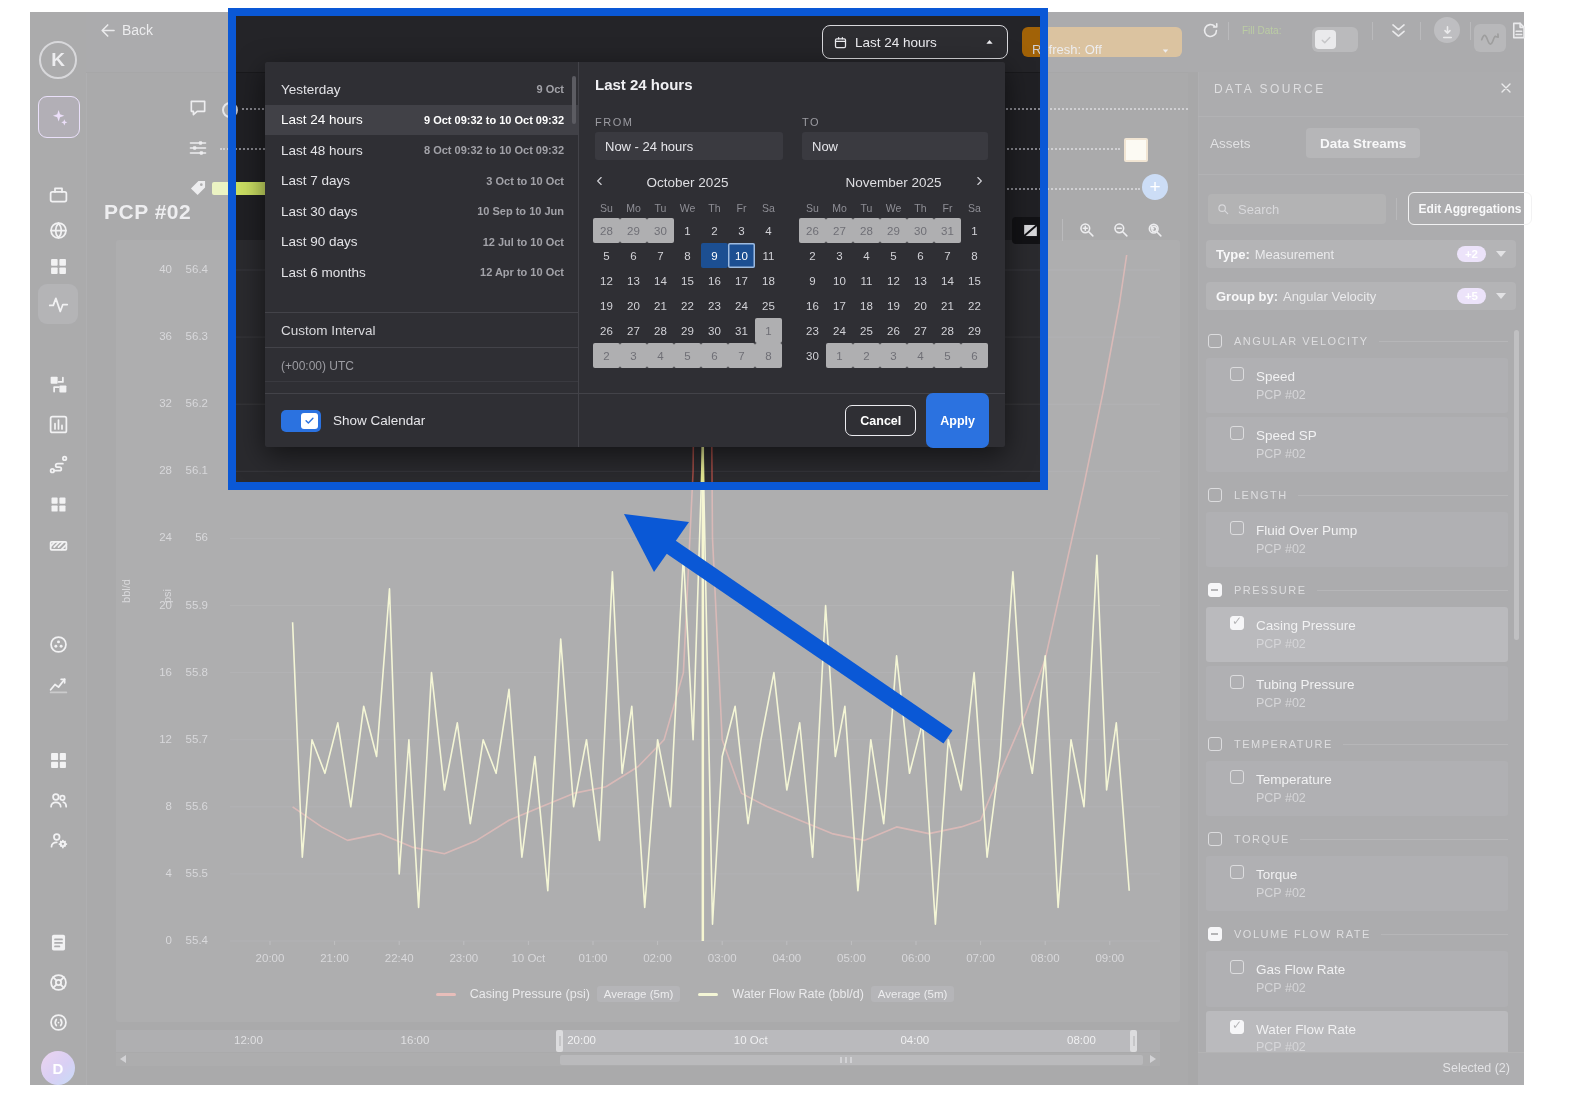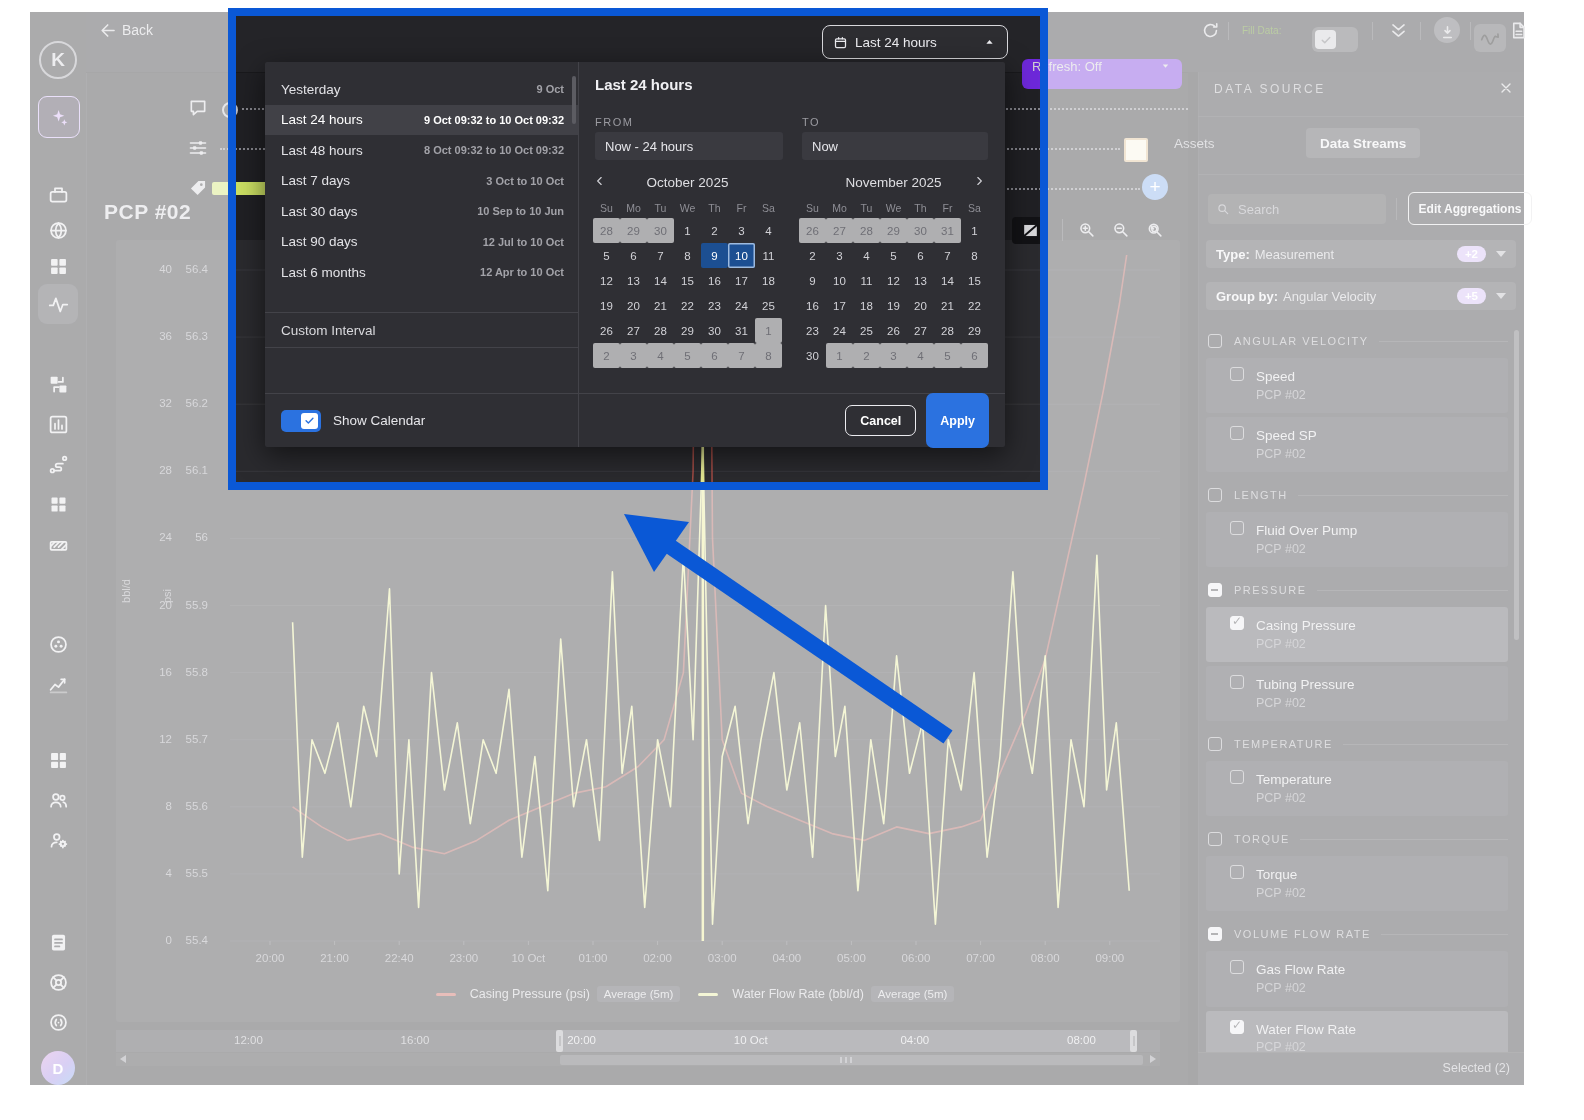--- a/index.html
+++ b/index.html
@@ -22,22 +22,22 @@
   #topbar{left:86px;top:12px;width:1438px;height:60px;background:#242428;border-bottom:1px solid #19191c;}
   .hdr-txt{position:absolute;top:0;height:60px;display:flex;align-items:center;color:#cfcfd4;font-size:14px;}
   #hdr-title{font-weight:bold;letter-spacing:1.5px;color:#e8e8ec;font-size:15px;}
   .hdr-ico{position:absolute;top:18px;width:24px;height:24px;color:#c9c9ce;display:flex;align-items:center;justify-content:center;}
   .hdr-ico svg{width:19px;height:19px;}
   .hdr-sep{position:absolute;top:22px;width:1px;height:18px;background:#4a4a50;}
   #range-btn{left:822px;top:25px;width:186px;height:34px;border:1.5px solid #d8d8dc;border-radius:8px;
              background:#2d2d31;display:flex;align-items:center;padding:0 10px;box-sizing:border-box;color:#ececf0;}
   #range-btn .lab{font-size:13.5px;margin-left:7px;flex:1;}
   #range-btn svg{width:15px;height:15px;}
-  #refresh-dd{left:1022px;top:27px;width:160px;height:30px;background:#6d28d9;border-radius:6px;
-             display:flex;align-items:flex-start;padding:0 10px;box-sizing:border-box;color:#cfcfd4;font-size:13px;margin-top:32px;}
+  #refresh-dd{left:1022px;top:27px;width:160px;height:30px;background:#a16207;border-radius:6px;
+             display:flex;align-items:flex-end;padding:0 10px;box-sizing:border-box;color:#cfcfd4;font-size:13px;}
   #refresh-dd .lab{flex:1;}
   #refresh-dd svg{width:13px;height:13px;}
   #fill-toggle{left:1312px;top:27px;width:46px;height:25px;background:#4a4a50;border-radius:6px;}
   #fill-toggle .knob{position:absolute;left:3px;top:3px;width:21px;height:19px;background:#c9c9ce;border-radius:4px;
              display:flex;align-items:center;justify-content:center;color:#6a6a70;}
   #fill-toggle svg{width:12px;height:12px;}
   #wave-box{left:1474px;top:24px;width:32px;height:28px;background:#45454b;border-radius:6px;}
   #wave-box svg{width:20px;height:20px;margin:4px 6px;}
   
   #gutter{left:1188px;top:72px;width:10px;height:1013px;background:#1b1b1e;}
@@ -585,21 +585,21 @@
   </div>
 
   <div id="gutter" class="abs"></div>
   <div id="sidebar" class="abs"></div>
   <div id="ds-title" class="abs">DATA SOURCE</div>
   <div id="ds-close" class="abs"><span><svg viewBox="0 0 24 24" width="100%" height="100%" fill="none" stroke="currentColor" stroke-width="2" stroke-linecap="round" stroke-linejoin="round" style="display:block">
           <path d="M6 6l12 12M18 6L6 18"></path>
         </svg></span></div>
   <div class="sb-hr" style="top:116px"></div>
   <div id="tabs-row">
-      <div class="tab abs" style="left: 1160px; text-align: center;">Assets</div>
+      <div class="tab abs" style="left: 1196px; text-align: center;">Assets</div>
       <div class="tab abs active" style="left: 1306px;">Data Streams</div>
     </div>
   <div class="sb-hr" style="top:174px"></div>
   <div id="search-box" class="abs">
     <span style="width:14px;height:14px;display:inline-flex">
         <svg viewBox="0 0 24 24" width="100%" height="100%" fill="none" stroke="currentColor" stroke-width="2" stroke-linecap="round" stroke-linejoin="round" style="display:block">
           <circle cx="10.5" cy="10.5" r="5.5"></circle>
           <path d="M14.8 14.8L20 20"></path>
         </svg>
       </span>
@@ -760,20 +760,21 @@
       <span class="pl">Last 90 days</span>
             <span class="pr">12 Jul to 10 Oct</span>
     </div>
           <div class="preset">
       <span class="pl">Last 6 months</span>
             <span class="pr">12 Apr to 10 Oct</span>
     </div>
         </div>
       <div id="dlg-scroll"></div>
       <div id="custom-row">Custom Interval</div>
+      <div id="utc-row">(+00:00) UTC</div>
     </div>
     <div id="dlg-right">
       <div id="dlg-title">Last 24 hours</div>
       <div class="ft-label" style="left:16px">FROM</div>
       <div class="ft-label" style="left:223px">TO</div>
       <div class="ft-input" style="left:16px">Now - 24 hours</div>
       <div class="ft-input" style="left:223px;width:186px">Now</div>
       <div class="cal" style="left:14px" id="cal-0">
           <div class="cal-head">
             <span class="cal-chev">

